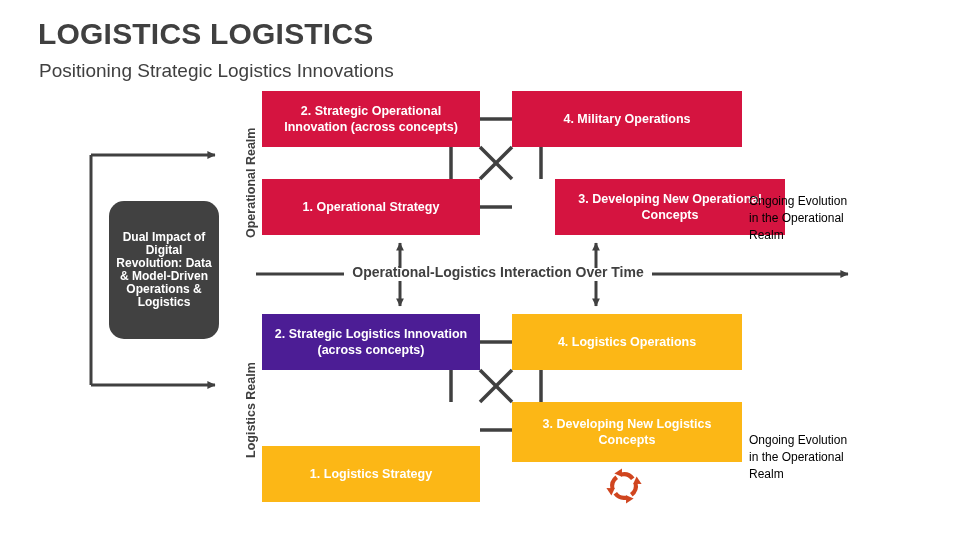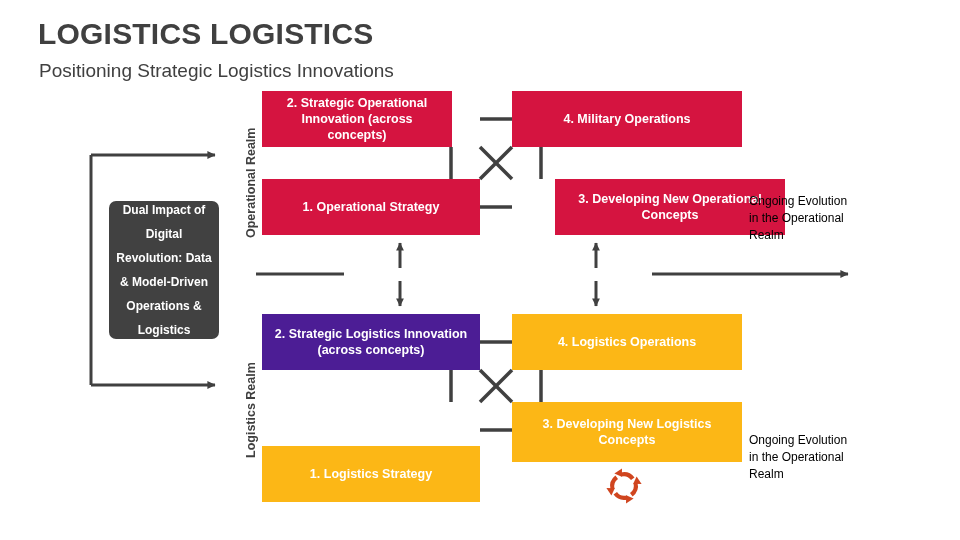--- a/index.html
+++ b/index.html
@@ -41,25 +41,25 @@
   }
 
   
   #source-box {
     position: absolute;
     left: 109px;
     top: 201px;
     width: 110px;
     height: 138px;
     background: #414141;
-    border-radius: 7px;
+    border-radius: 15px;
     color: #ffffff;
     font-size: 12px;
     font-weight: bold;
-    line-height: 24px;
+    line-height: 13px;
     display: flex;
     align-items: center;
     justify-content: center;
     text-align: center;
     box-sizing: border-box;
     padding: 4px 6px;
   }
 
   
   .realm-label {
@@ -92,21 +92,21 @@
     font-size: 12.5px;
     font-weight: bold;
     line-height: 16px;
     box-sizing: border-box;
     padding: 4px 10px;
   }
   .c-red   { background: #D51440; }
   .c-teal  { background: #4c1d95; }
   .c-amber { background: #FCB716; }
 
-  #box-op-2 { left: 262px; top: 91px;  width: 190px; height: 56px; }
+  #box-op-2 { left: 262px; top: 91px;  width: 218px; height: 56px; }
   #box-op-4 { left: 512px; top: 91px;  width: 230px; height: 56px; text-align: center; }
   #box-op-1 { left: 262px; top: 179px; width: 218px; height: 56px; }
   #box-op-3 { left: 512px; top: 179px; width: 230px; height: 56px; margin-left: 43px; }
 
   #box-lg-2 { left: 262px; top: 314px; width: 218px; height: 56px; }
   #box-lg-4 { left: 512px; top: 314px; width: 230px; height: 56px; }
   #box-lg-1 { left: 262px; top: 402px; width: 218px; height: 56px; margin-top: 44px; }
   #box-lg-3 { left: 512px; top: 402px; width: 230px; height: 60px; }
 
   
@@ -238,18 +238,19 @@
   <div class="qbox c-red" id="box-op-2">2. Strategic Operational Innovation (across concepts)</div>
   <div class="qbox c-red" id="box-op-4">4. Military Operations</div>
   <div class="qbox c-red" id="box-op-1">1. Operational Strategy</div>
   <div class="qbox c-red" id="box-op-3">3. Developing New Operational Concepts</div>
 
   <div class="qbox c-teal" id="box-lg-2">2. Strategic Logistics Innovation (across concepts)</div>
   <div class="qbox c-amber" id="box-lg-4">4. Logistics Operations</div>
   <div class="qbox c-amber" id="box-lg-1">1. Logistics Strategy</div>
   <div class="qbox c-amber" id="box-lg-3">3. Developing New Logistics Concepts</div>
 
+  <div id="axis-label">Operational-Logistics Interaction Over Time</div>
 
   <div class="side-note" id="note-top">Ongoing Evolution in the Operational Realm</div>
   <div class="side-note" id="note-bottom">Ongoing Evolution in the Operational Realm</div>
 
 
 </div>
 
 </body></html>

